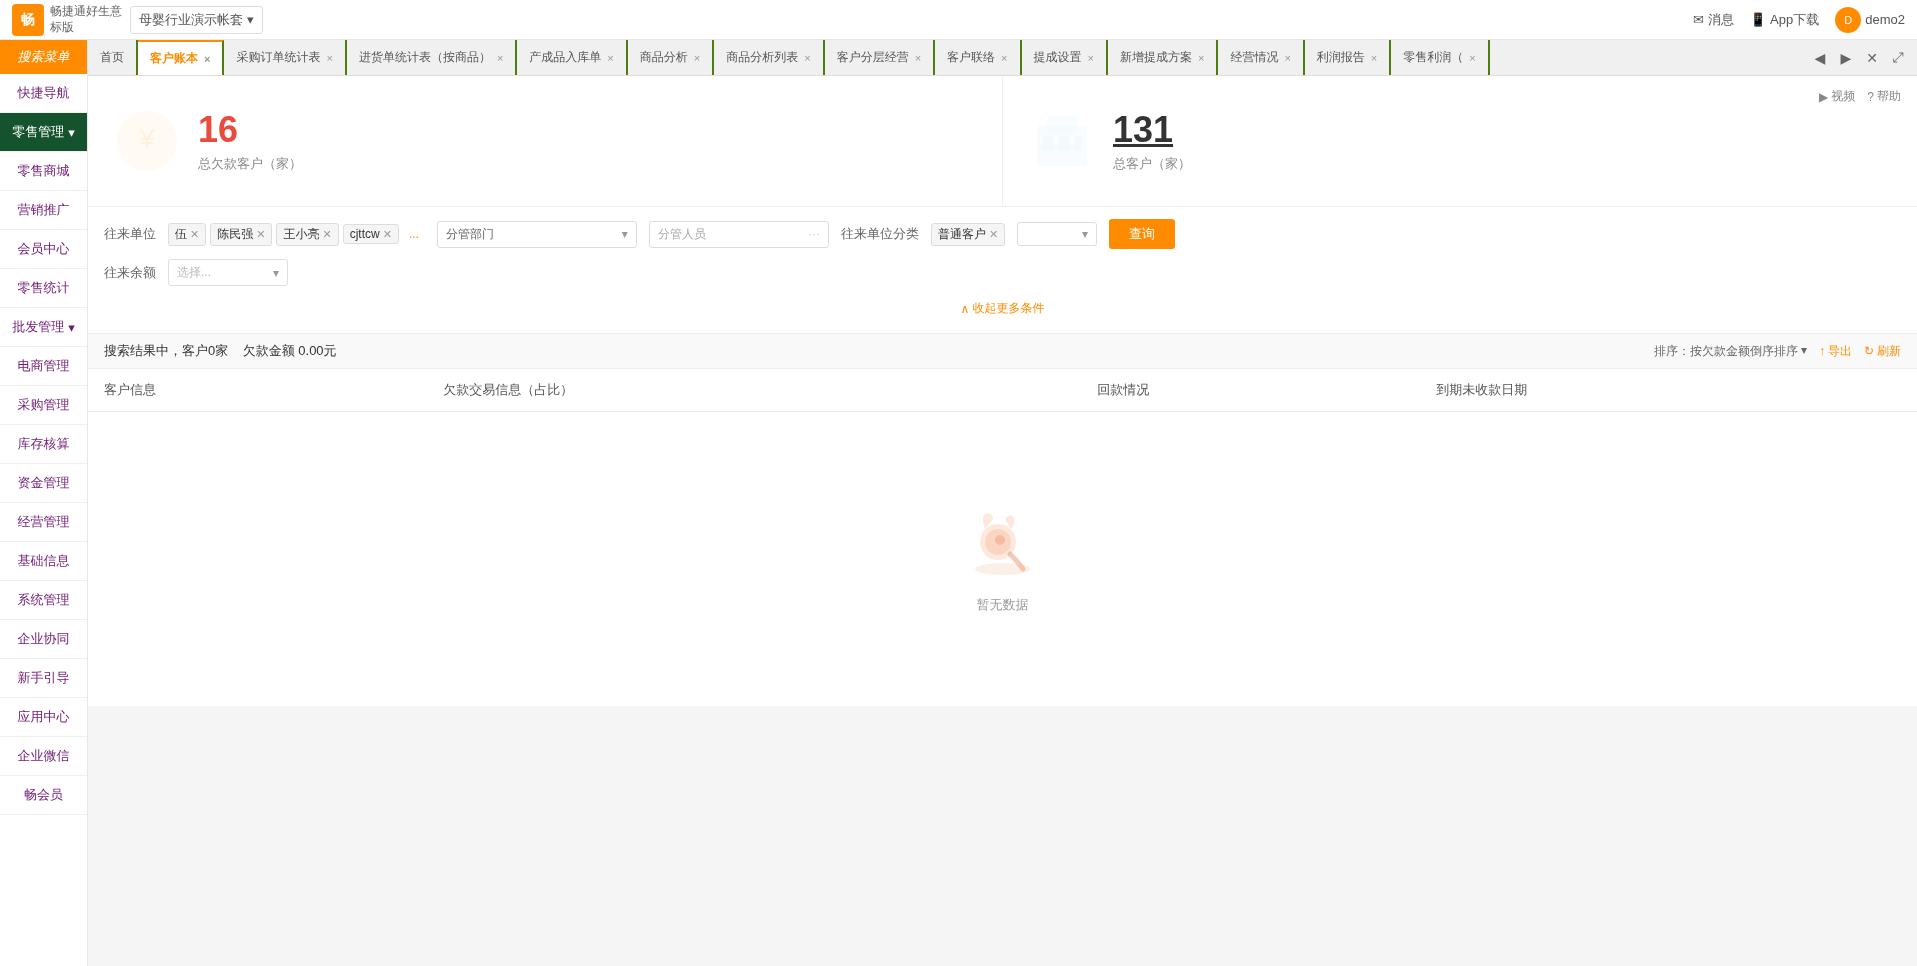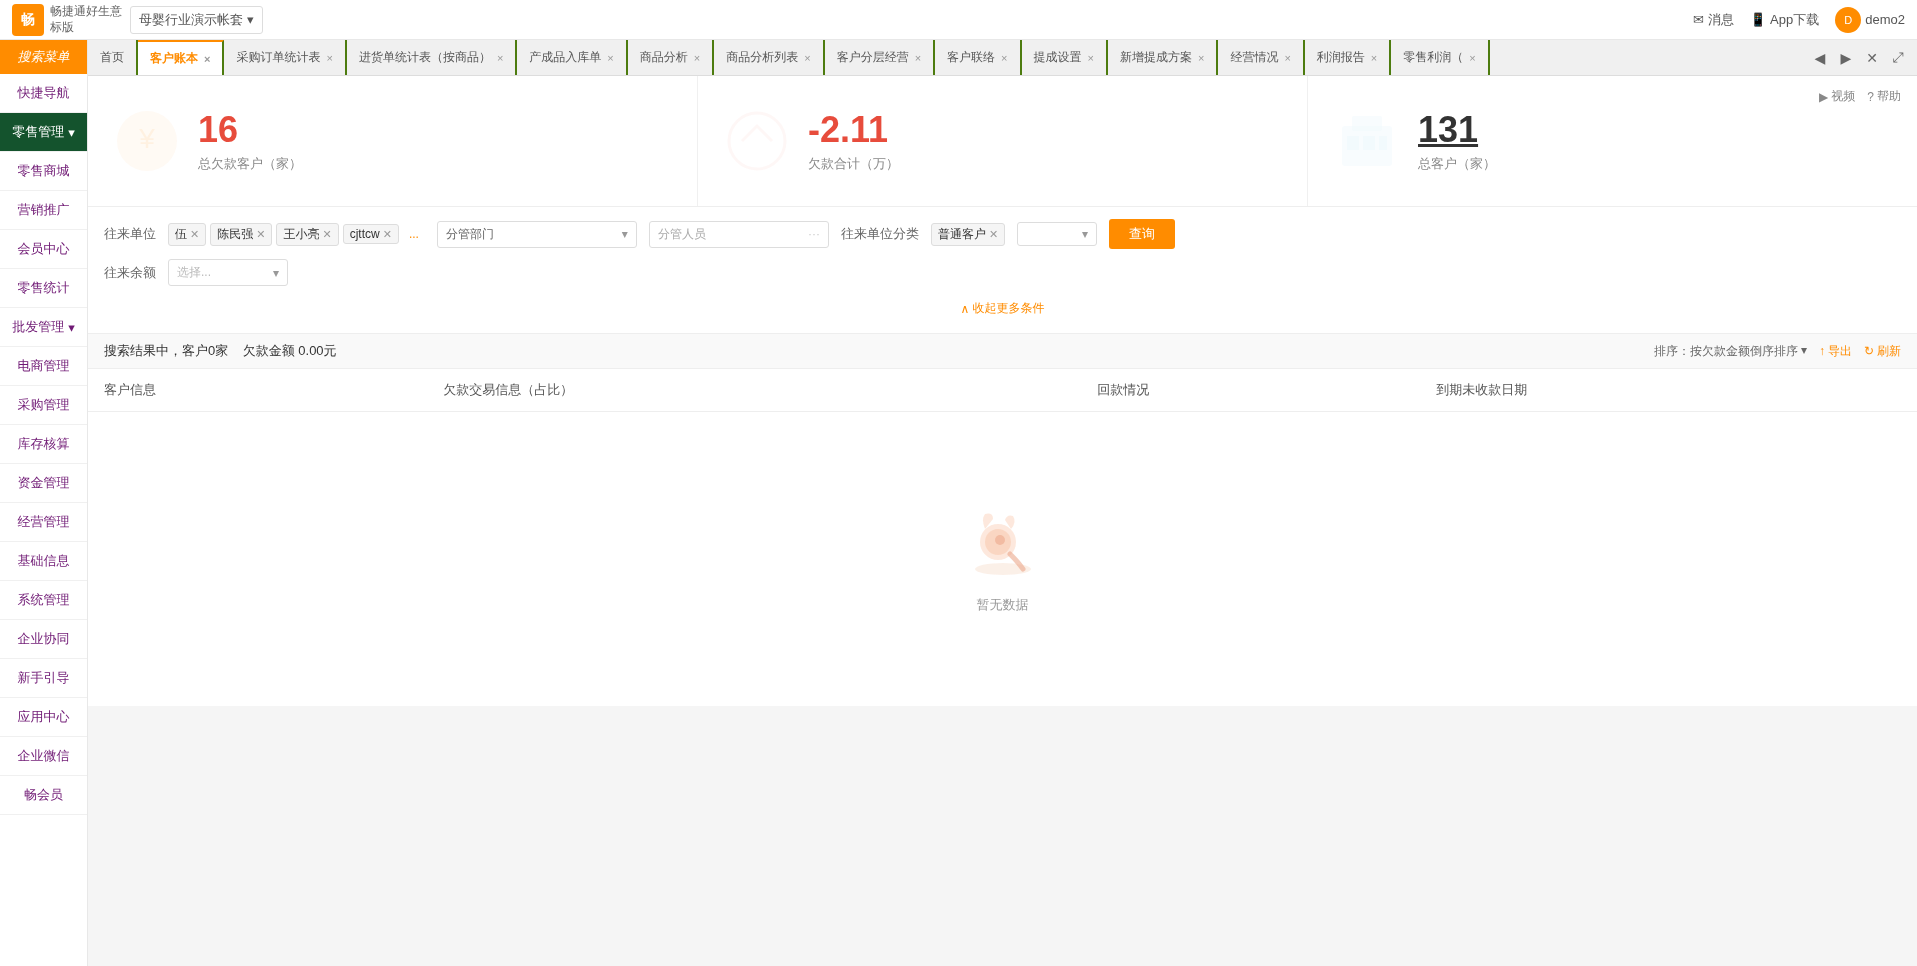--- a/index.html
+++ b/index.html
@@ -232,32 +232,20 @@
               <circle cx="35" cy="35" r="30" fill="#ff8c00" opacity="0.3"></circle>
               <text x="35" y="42" text-anchor="middle" font-size="28" fill="#ff8c00" opacity="0.7">¥</text>
             </svg>
           </div>
           <div class="stat-text">
             <div class="stat-value red">16</div>
             <div class="stat-label">总欠款客户（家）</div>
           </div>
         </div>
 
-        <div class="stat-card">
-          <div class="stat-icon">
-            <svg width="70" height="70" viewBox="0 0 70 70" fill="none">
-              <circle cx="35" cy="35" r="28" stroke="#e74c3c" stroke-width="3" fill="none" opacity="0.3"></circle>
-              <path d="M20 35 L35 20 L50 35" stroke="#e74c3c" stroke-width="3" fill="none" opacity="0.3"></path>
-            </svg>
-          </div>
-          <div class="stat-text">
-            <div class="stat-value red">-2.11</div>
-            <div class="stat-label">欠款合计（万）</div>
-          </div>
-        </div>
 
         <div class="stat-card">
           <div class="stat-icon">
             <svg width="70" height="70" viewBox="0 0 70 70" fill="none">
               <rect x="10" y="20" width="50" height="40" rx="3" fill="#87ceeb" opacity="0.4"></rect>
               <rect x="20" y="10" width="30" height="15" rx="2" fill="#87ceeb" opacity="0.4"></rect>
               <rect x="15" y="30" width="12" height="14" fill="#87ceeb" opacity="0.5"></rect>
               <rect x="31" y="30" width="12" height="14" fill="#87ceeb" opacity="0.5"></rect>
               <rect x="47" y="30" width="8" height="14" fill="#87ceeb" opacity="0.5"></rect>
             </svg>

